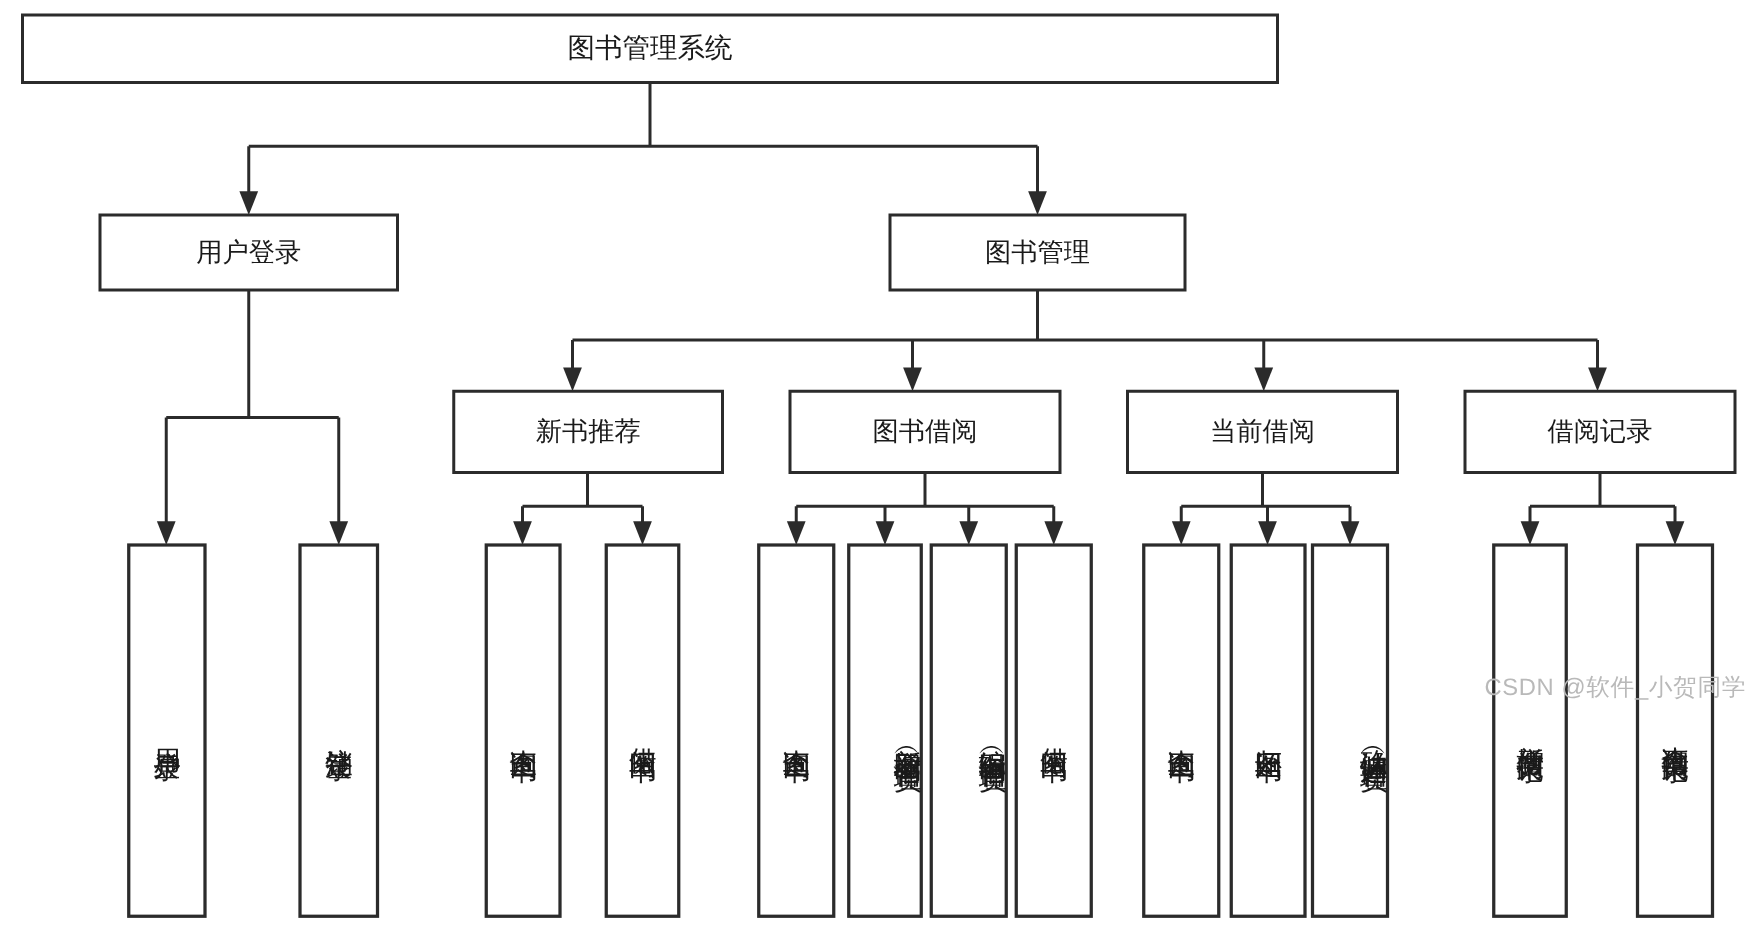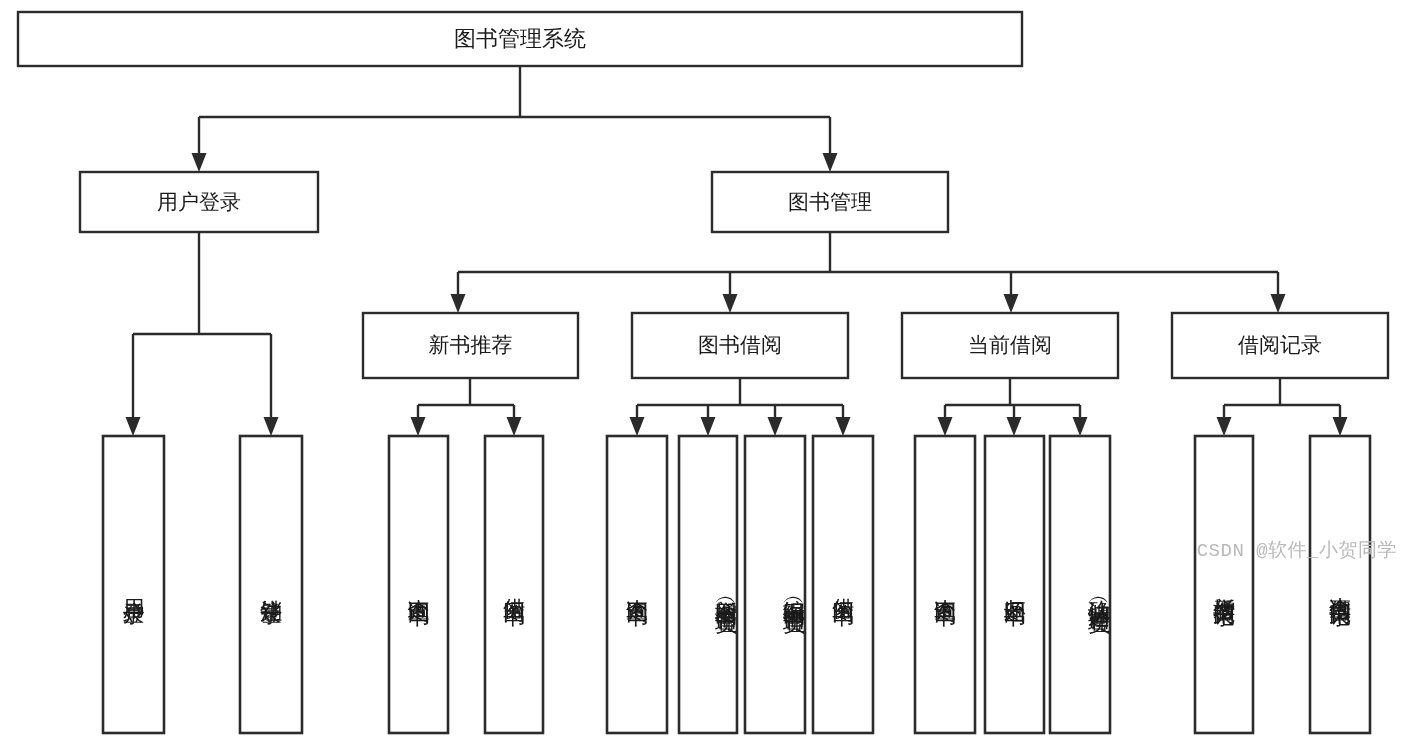--- a/index.html
+++ b/index.html
@@ -71,21 +71,21 @@
     white-space: nowrap;
     pointer-events: none;
   }
   .vlabel.mid {
     align-items: center;
   }
   .watermark {
     position: absolute;
     right: 8px;
     bottom: 4px;
-    font-family: Liberation Mono, monospace;
+    font-family: Liberation Sans, sans-serif;
     font-size: 19px;
     color: #b9b9b9;
     letter-spacing: 0.5px;
     white-space: nowrap;
   }
 </style>
 </head>
 <body>
 
 <div id="diagram-root">

